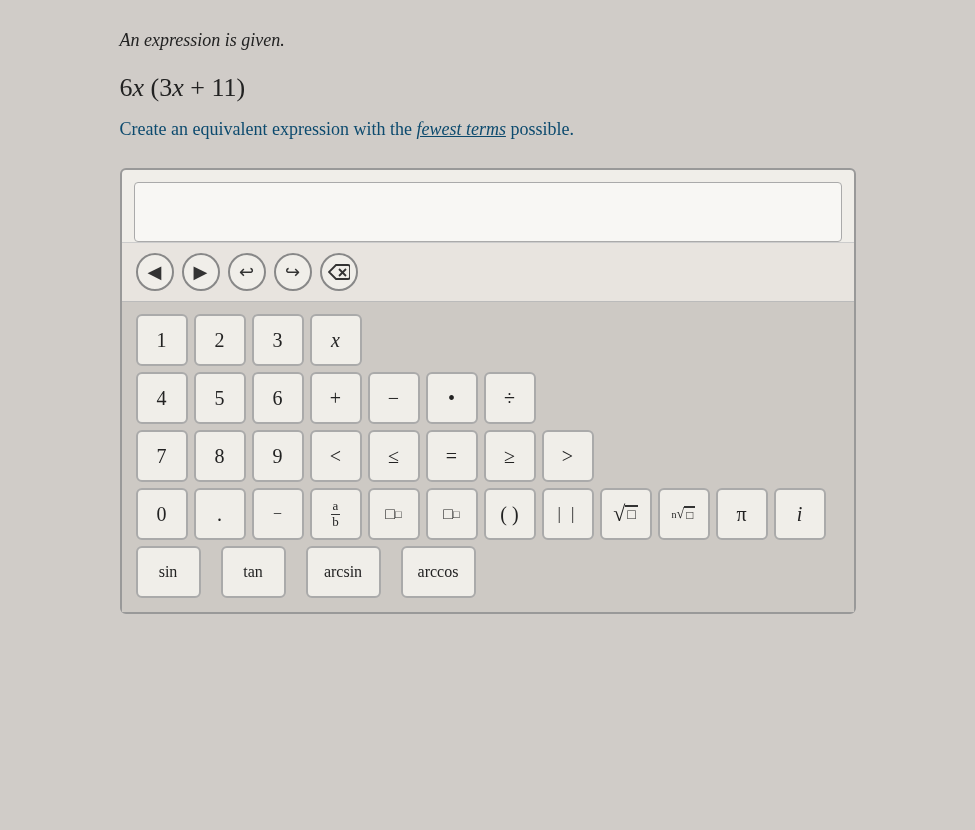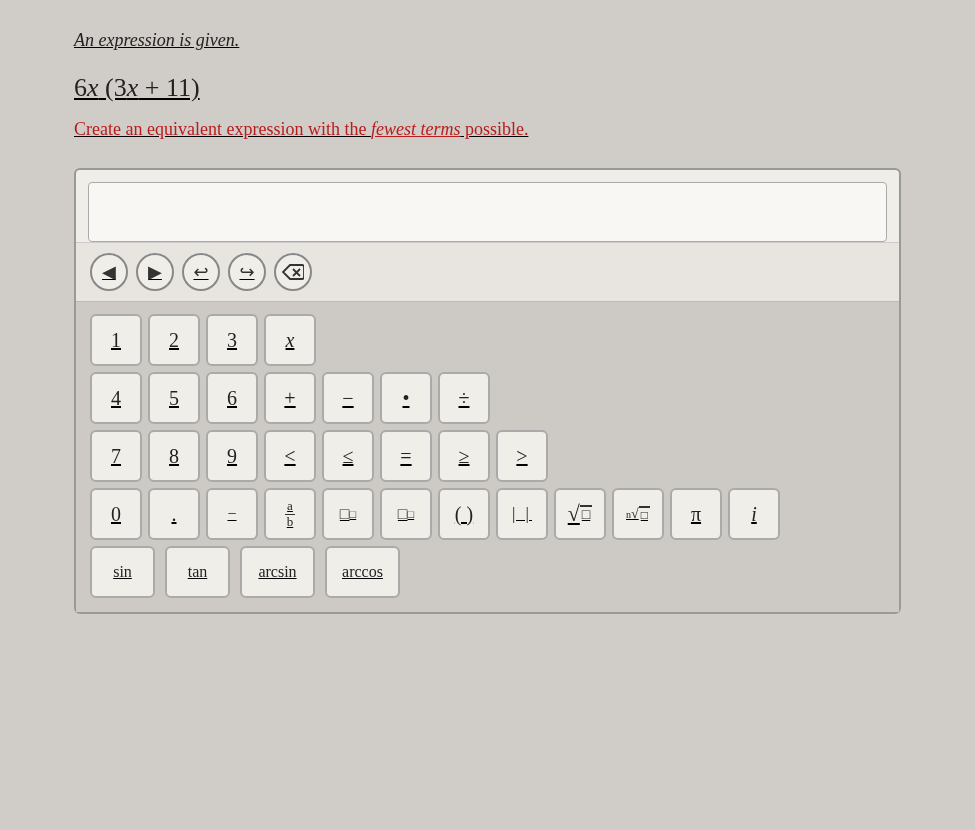--- a/index.html
+++ b/index.html
@@ -8,42 +8,41 @@
       background: #d0ccc8;
       font-family: Georgia, 'Times New Roman', serif;
       display: flex;
       justify-content: center;
       align-items: flex-start;
       min-height: 830px;
       padding: 30px 20px;
     }
 
     .page-container {
-      width: 827px;
+      width: 736px;
       background: #d0ccc8;
-      text-decoration: underline;
     }
 
     .instruction-text {
       font-size: 18px;
       color: #222;
       margin-bottom: 22px;
       font-style: italic;
     }
 
     .expression-text {
       font-size: 26px;
       color: #222;
       margin-bottom: 16px;
       font-weight: 500;
     }
 
     .create-text {
       font-size: 18px;
-      color: #b91c1c;
+      color: #0c4a6e;
       margin-bottom: 28px;
     }
 
     .create-text em {
       font-style: italic;
       text-decoration: underline;
     }
 
     .answer-panel {
       background: #f0eee9;
@@ -129,21 +128,21 @@
     .key-fraction {
       font-size: 14px;
     }
 
     .key-symbol {
       font-size: 16px;
     }
 
     .trig-row {
       display: flex;
-      gap: 10px;
+      gap: 20px;
       margin-top: 2px;
     }
 
     .fraction-display {
       display: flex;
       flex-direction: column;
       align-items: center;
       font-size: 13px;
       line-height: 1.1;
     }

